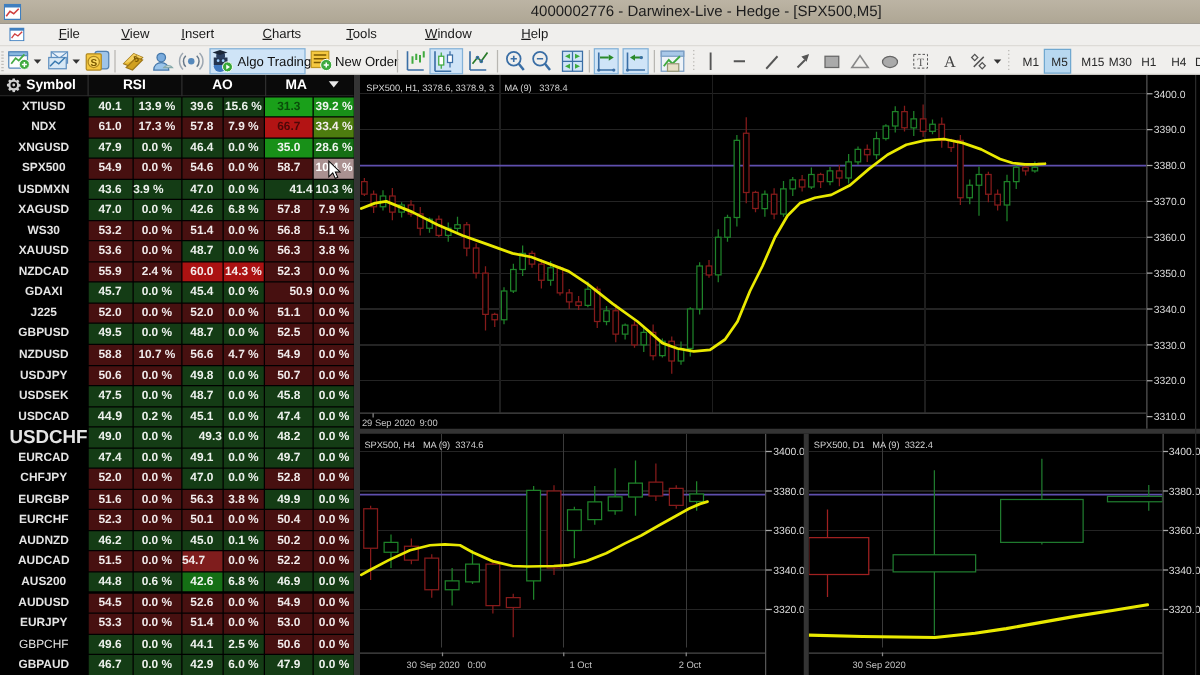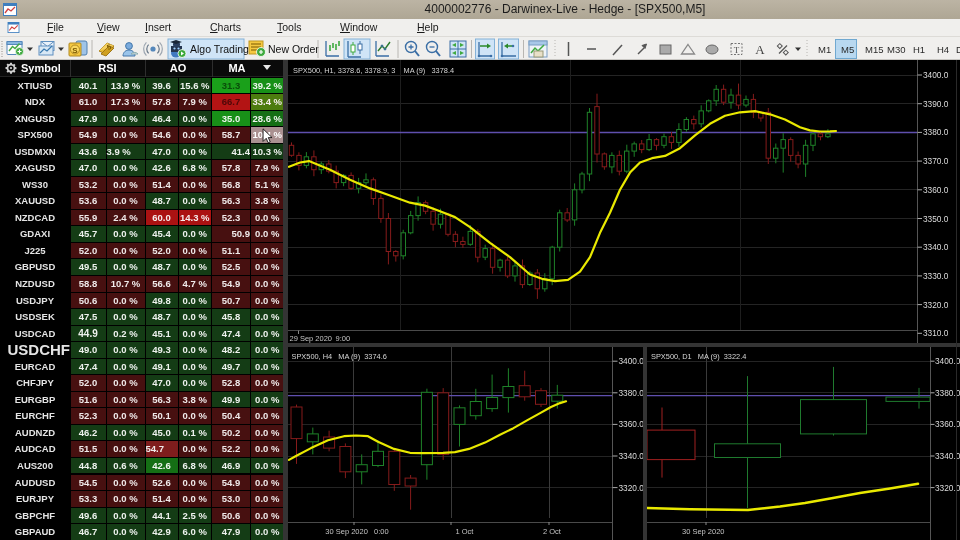--- a/index.html
+++ b/index.html
@@ -653,21 +653,21 @@
       <div style="position:absolute;left:106.5px;top:0;width:38.0px;height:100%;background:#143c15;color:#eef2ee;text-align:center;font-weight:bold;font-size:9.5px;line-height:16px">0.2 %</div>
       <div style="position:absolute;left:145.5px;top:0;width:32.0px;height:100%;background:#143c15;color:#eef2ee;text-align:center;font-weight:bold;font-size:9.5px;line-height:16px">45.1</div>
       <div style="position:absolute;left:178.5px;top:0;width:32.5px;height:100%;background:#143c15;color:#eef2ee;text-align:center;font-weight:bold;font-size:9.5px;line-height:16px">0.0 %</div>
       <div style="position:absolute;left:212px;top:0;width:38px;height:100%;background:#143c15;color:#eef2ee;text-align:center;font-weight:bold;font-size:9.5px;line-height:16px">47.4</div>
       <div style="position:absolute;left:251px;top:0;width:32.5px;height:100%;background:#143c15;color:#eef2ee;text-align:center;font-weight:bold;font-size:9.5px;line-height:16px">0.0 %</div>
     </div>
     <div style="position:absolute;left:0;top:282.1px;width:288px;height:15.5px">
       <div style="position:absolute;left:0;top:0;width:70px;height:100%;text-align:right;font-weight:bold;font-size:15px;color:#e4e4e4;line-height:16px">USDCHF</div>
       <div style="position:absolute;left:70.5px;top:0;width:35.0px;height:100%;background:#143c15;color:#eef2ee;text-align:center;font-weight:bold;font-size:9.5px;line-height:16px">49.0</div>
       <div style="position:absolute;left:106.5px;top:0;width:38.0px;height:100%;background:#143c15;color:#eef2ee;text-align:center;font-weight:bold;font-size:9.5px;line-height:16px">0.0 %</div>
-      <div style="position:absolute;left:145.5px;top:0;width:32.0px;height:100%;background:#143c15;color:#eef2ee;text-align:center;font-weight:bold;font-size:9.5px;line-height:16px">49.3</div>
+      <div style="position:absolute;left:145.5px;top:0;width:32.0px;height:100%;background:#143c15;color:#eef2ee;text-align:right;font-weight:bold;font-size:9.5px;line-height:16px">49.3</div>
       <div style="position:absolute;left:178.5px;top:0;width:32.5px;height:100%;background:#143c15;color:#eef2ee;text-align:center;font-weight:bold;font-size:9.5px;line-height:16px">0.0 %</div>
       <div style="position:absolute;left:212px;top:0;width:38px;height:100%;background:#143c15;color:#eef2ee;text-align:center;font-weight:bold;font-size:9.5px;line-height:16px">48.2</div>
       <div style="position:absolute;left:251px;top:0;width:32.5px;height:100%;background:#143c15;color:#eef2ee;text-align:center;font-weight:bold;font-size:9.5px;line-height:16px">0.0 %</div>
     </div>
     <div style="position:absolute;left:0;top:298.7px;width:288px;height:15.5px">
       <div style="position:absolute;left:0;top:0;width:70px;height:100%;text-align:center;font-weight:bold;font-size:9.5px;color:#e4e4e4;line-height:16px">EURCAD</div>
       <div style="position:absolute;left:70.5px;top:0;width:35.0px;height:100%;background:#143c15;color:#eef2ee;text-align:center;font-weight:bold;font-size:9.5px;line-height:16px">47.4</div>
       <div style="position:absolute;left:106.5px;top:0;width:38.0px;height:100%;background:#143c15;color:#eef2ee;text-align:center;font-weight:bold;font-size:9.5px;line-height:16px">0.0 %</div>
       <div style="position:absolute;left:145.5px;top:0;width:32.0px;height:100%;background:#143c15;color:#eef2ee;text-align:center;font-weight:bold;font-size:9.5px;line-height:16px">49.1</div>
       <div style="position:absolute;left:178.5px;top:0;width:32.5px;height:100%;background:#143c15;color:#eef2ee;text-align:center;font-weight:bold;font-size:9.5px;line-height:16px">0.0 %</div>
@@ -740,21 +740,21 @@
     <div style="position:absolute;left:0;top:431.0px;width:288px;height:15.5px">
       <div style="position:absolute;left:0;top:0;width:70px;height:100%;text-align:center;font-weight:bold;font-size:9.5px;color:#e4e4e4;line-height:16px">EURJPY</div>
       <div style="position:absolute;left:70.5px;top:0;width:35.0px;height:100%;background:#471010;color:#f0eaea;text-align:center;font-weight:bold;font-size:9.5px;line-height:16px">53.3</div>
       <div style="position:absolute;left:106.5px;top:0;width:38.0px;height:100%;background:#471010;color:#f0eaea;text-align:center;font-weight:bold;font-size:9.5px;line-height:16px">0.0 %</div>
       <div style="position:absolute;left:145.5px;top:0;width:32.0px;height:100%;background:#471010;color:#f0eaea;text-align:center;font-weight:bold;font-size:9.5px;line-height:16px">51.4</div>
       <div style="position:absolute;left:178.5px;top:0;width:32.5px;height:100%;background:#471010;color:#f0eaea;text-align:center;font-weight:bold;font-size:9.5px;line-height:16px">0.0 %</div>
       <div style="position:absolute;left:212px;top:0;width:38px;height:100%;background:#471010;color:#f0eaea;text-align:center;font-weight:bold;font-size:9.5px;line-height:16px">53.0</div>
       <div style="position:absolute;left:251px;top:0;width:32.5px;height:100%;background:#471010;color:#f0eaea;text-align:center;font-weight:bold;font-size:9.5px;line-height:16px">0.0 %</div>
     </div>
     <div style="position:absolute;left:0;top:447.5px;width:288px;height:15.5px">
-      <div style="position:absolute;left:0;top:0;width:70px;height:100%;text-align:center;font-weight:bold;font-size:9.5px;color:#e4e4e4;line-height:16px">GBPCHF</div>
+      <div style="position:absolute;left:0;top:0;width:70px;height:100%;text-align:center;font-weight:normal;font-size:9.5px;color:#e4e4e4;line-height:16px">GBPCHF</div>
       <div style="position:absolute;left:70.5px;top:0;width:35.0px;height:100%;background:#143c15;color:#eef2ee;text-align:center;font-weight:bold;font-size:9.5px;line-height:16px">49.6</div>
       <div style="position:absolute;left:106.5px;top:0;width:38.0px;height:100%;background:#143c15;color:#eef2ee;text-align:center;font-weight:bold;font-size:9.5px;line-height:16px">0.0 %</div>
       <div style="position:absolute;left:145.5px;top:0;width:32.0px;height:100%;background:#143c15;color:#eef2ee;text-align:center;font-weight:bold;font-size:9.5px;line-height:16px">44.1</div>
       <div style="position:absolute;left:178.5px;top:0;width:32.5px;height:100%;background:#143c15;color:#eef2ee;text-align:center;font-weight:bold;font-size:9.5px;line-height:16px">2.5 %</div>
       <div style="position:absolute;left:212px;top:0;width:38px;height:100%;background:#471010;color:#f0eaea;text-align:center;font-weight:bold;font-size:9.5px;line-height:16px">50.6</div>
       <div style="position:absolute;left:251px;top:0;width:32.5px;height:100%;background:#471010;color:#f0eaea;text-align:center;font-weight:bold;font-size:9.5px;line-height:16px">0.0 %</div>
     </div>
     <div style="position:absolute;left:0;top:464.1px;width:288px;height:15.5px">
       <div style="position:absolute;left:0;top:0;width:70px;height:100%;text-align:center;font-weight:bold;font-size:9.5px;color:#e4e4e4;line-height:16px">GBPAUD</div>
       <div style="position:absolute;left:70.5px;top:0;width:35.0px;height:100%;background:#143c15;color:#eef2ee;text-align:center;font-weight:bold;font-size:9.5px;line-height:16px">46.7</div>

